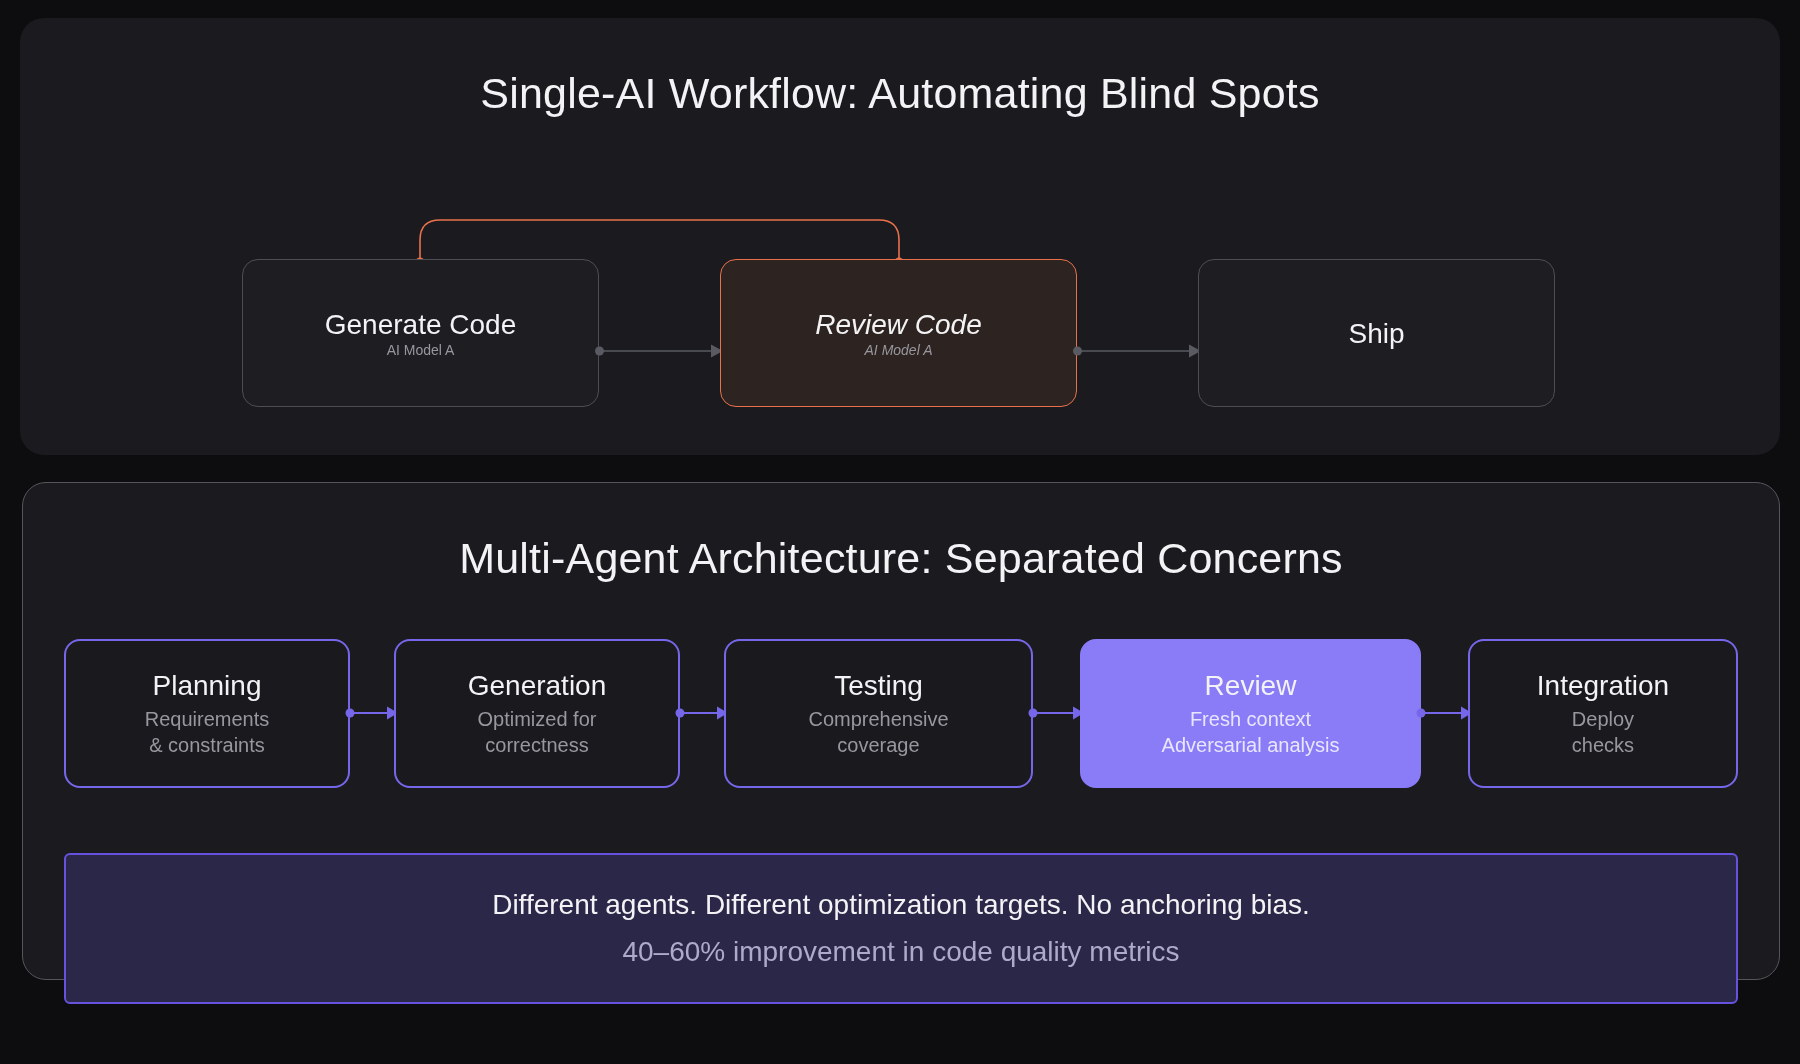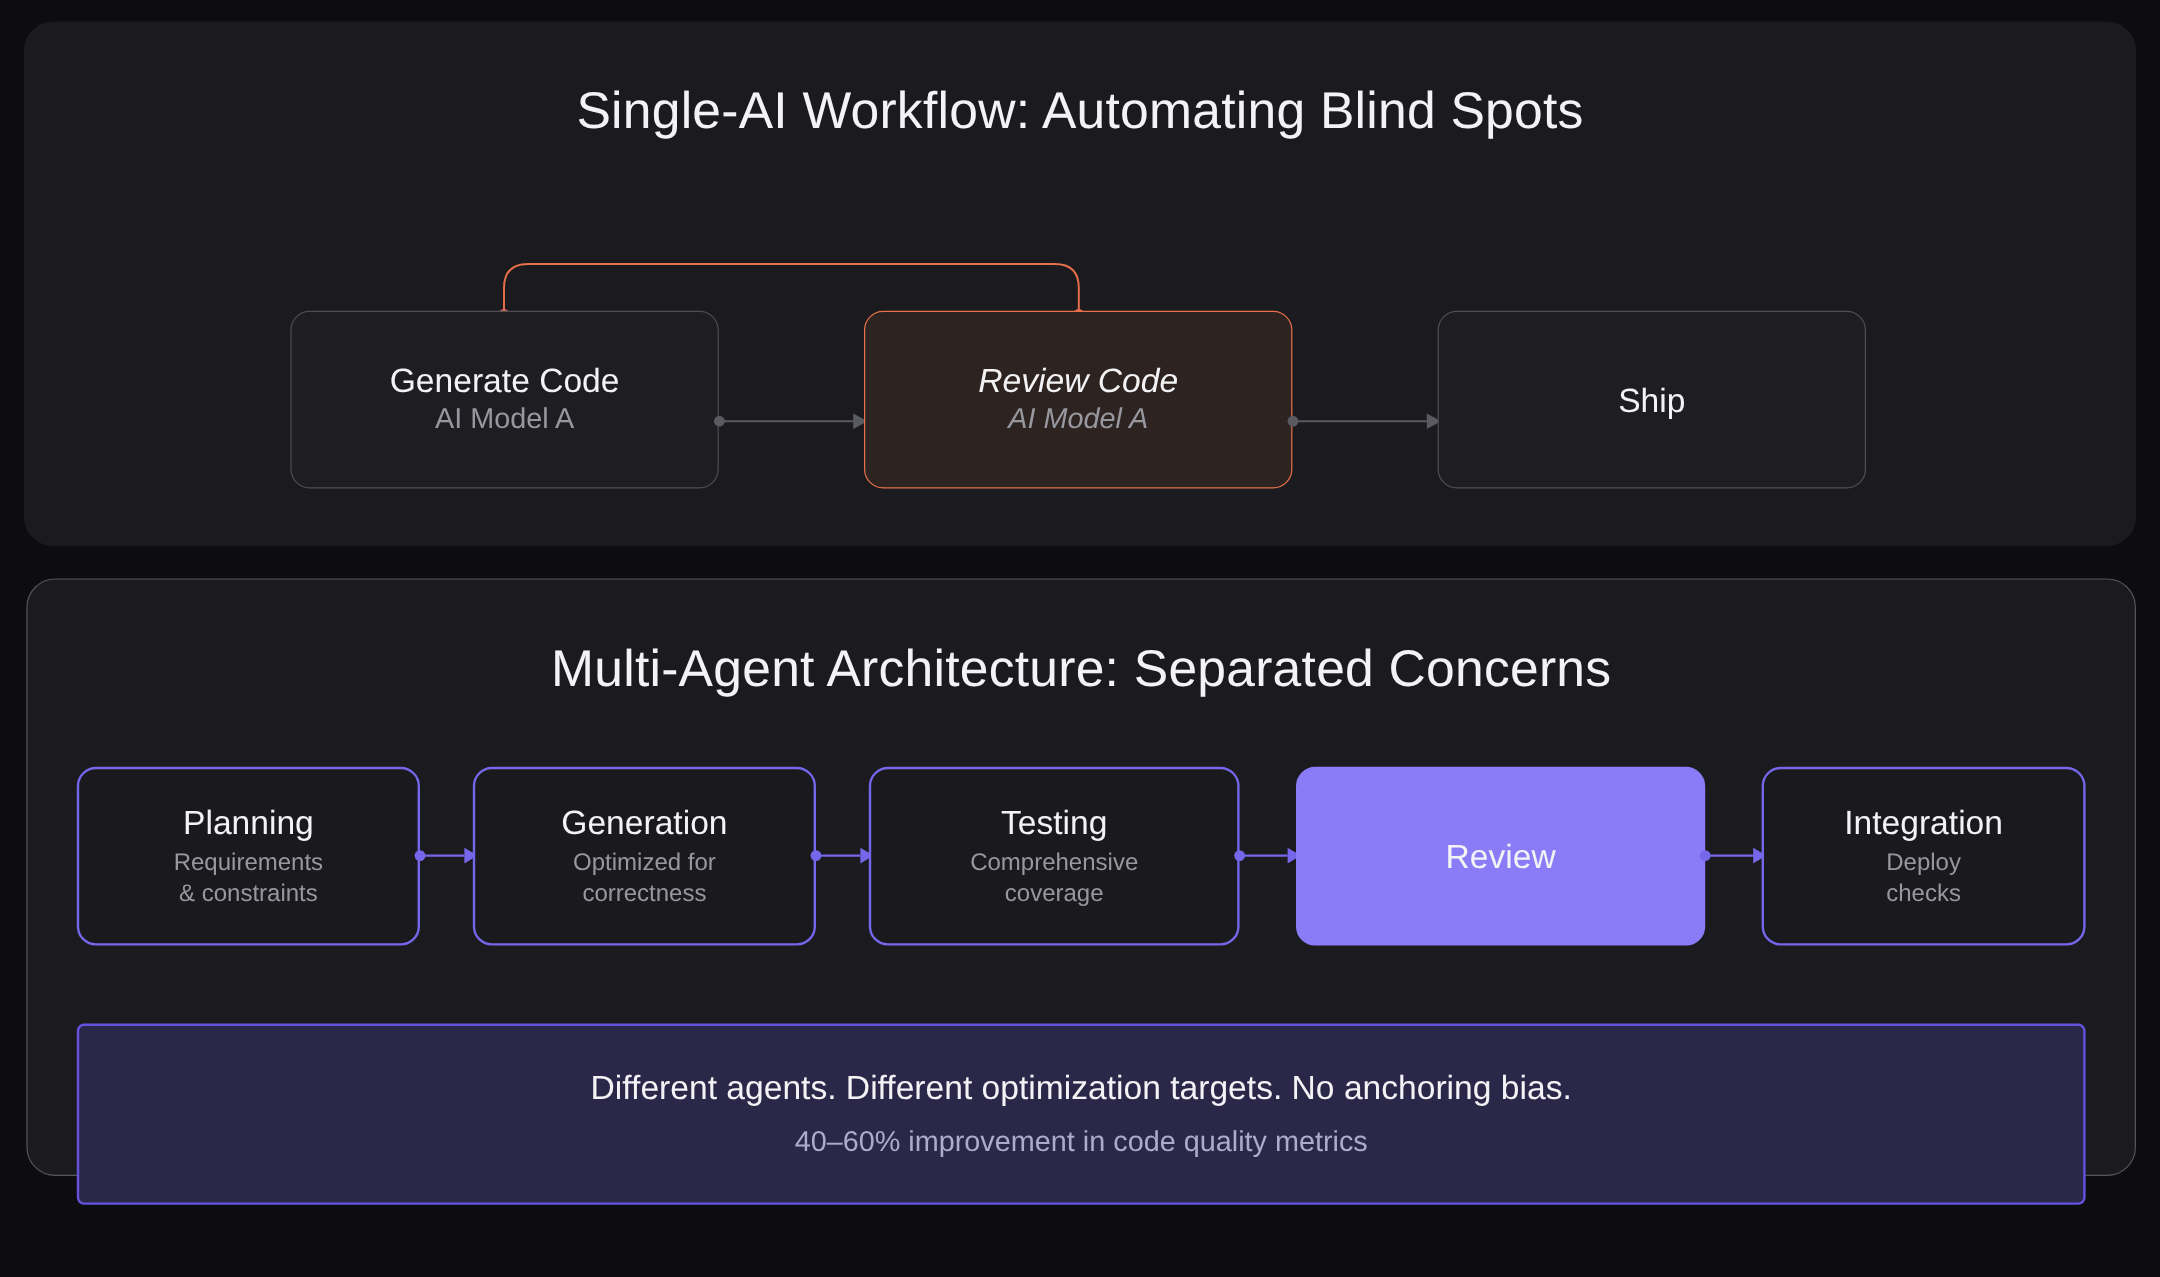--- a/index.html
+++ b/index.html
@@ -46,21 +46,21 @@
     color:var(--orange);
   }
   .node{
     position:absolute;
     border-radius:16px;
     display:flex; flex-direction:column;
     align-items:center; justify-content:center;
     text-align:center;
   }
   .node-title{ font-size:28px; font-weight:500; color:var(--title-color); line-height:1.25; }
-  .node-sub{ font-size:24px; color:var(--subtitle-color); line-height:1.28; margin-top:0; }
+  .node-sub{ font-size:14px; color:var(--subtitle-color); line-height:1.28; margin-top:0; }
   .node-sub:empty{ display:none; }
   .top-node{ top:241px; width:357px; height:148px;
     background:var(--node-bg); border:1.5px solid var(--node-border); }
   .top-node.highlight{ background:var(--orange-node-bg); border-color:var(--orange); }
   
   .bot-node{ top:156px; height:149px;
     background:var(--node-bg-bottom); border:2px solid var(--purple); }
   .bot-node .node-title{ font-size:28px; }
   .bot-node .node-sub{ font-size:20px; margin-top:4px; }
   .bot-node.highlight{ background:var(--purple-fill); border-color:var(--purple-fill); }
@@ -74,21 +74,21 @@
   .conn.purple circle, .conn.purple path{ fill:var(--purple); }
   
   .banner{
     position:absolute; left:41px; top:370px; width:1674px; height:151px;
     background:var(--banner-bg); border:2px solid var(--banner-border);
     border-radius:6px;
     display:flex; flex-direction:column; align-items:center; justify-content:center;
     gap:15px; text-align:center;
   }
   .banner-headline{ font-size:28px; font-weight:500; color:var(--title-color); }
-  .banner-subline{ font-size:24px; color:var(--banner-subline); }
+  .banner-subline{ font-size:28px; color:var(--banner-subline); }
 </style>
 </head>
 <body>
 
 <section class="panel panel-top">
   <h1 class="panel-title">Single-AI Workflow: Automating Blind Spots</h1>
 
   <svg class="loop-svg" viewBox="0 0 1760 437">
     <path class="loop-path" d="M 400 243 L 400 222 Q 400 202 420 202 L 859 202 Q 879 202 879 222 L 879 243"></path>
     <circle class="loop-dot" cx="400" cy="244" r="4.5"></circle>
@@ -154,20 +154,21 @@
   </div>
 
   <svg class="conn purple" style="left:1005px; top:220px;" width="57" height="20" viewBox="0 0 57 20">
     <circle cx="5" cy="10" r="4.5"></circle>
     <line x1="5" y1="10" x2="45" y2="10"></line>
     <path d="M 45 3.5 L 56 10 L 45 16.5 Z"></path>
   </svg>
 
   <div class="node bot-node highlight" style="left:1057px; width:341px;">
     <div class="node-title">Review</div>
+    <div class="node-sub"><span>Fresh context</span><br><span>Adversarial analysis</span></div>
   </div>
 
   <svg class="conn purple" style="left:1393px; top:220px;" width="57" height="20" viewBox="0 0 57 20">
     <circle cx="5" cy="10" r="4.5"></circle>
     <line x1="5" y1="10" x2="45" y2="10"></line>
     <path d="M 45 3.5 L 56 10 L 45 16.5 Z"></path>
   </svg>
 
   <div class="node bot-node" style="left:1445px; width:270px;">
     <div class="node-title">Integration</div>

